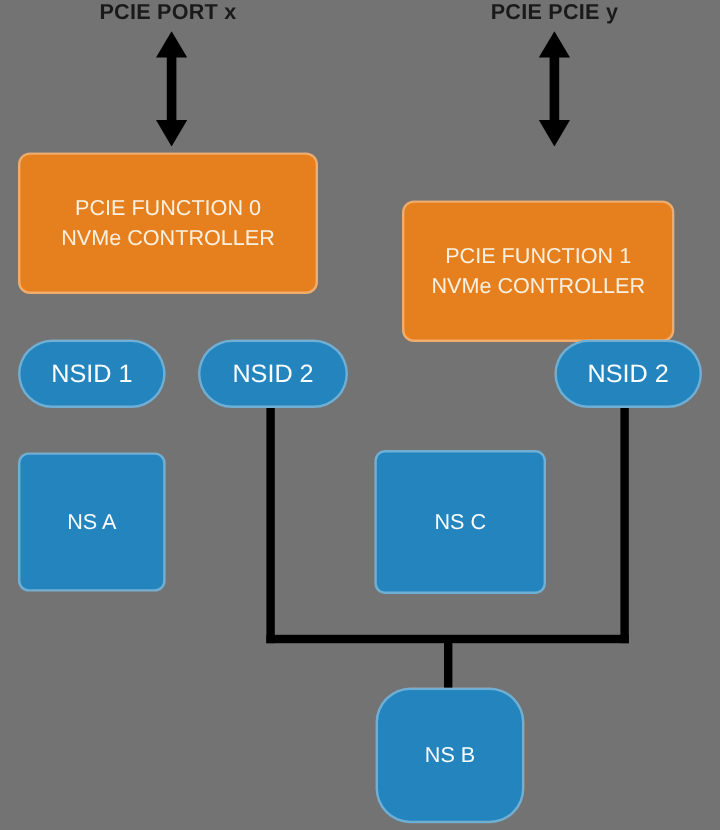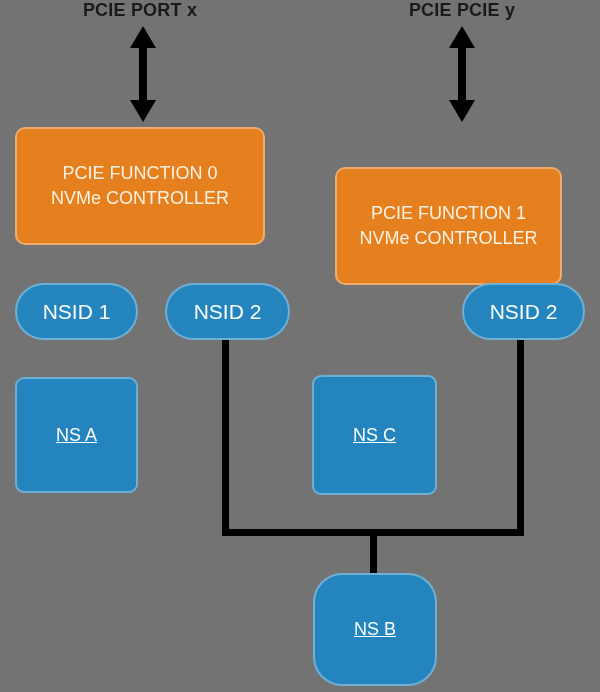--- a/index.html
+++ b/index.html
@@ -59,21 +59,20 @@
     background: #2485BE;
     border: 2px solid rgba(255,255,255,0.35);
     border-radius: 9px;
     box-sizing: border-box;
     display: flex;
     align-items: center;
     justify-content: center;
     color: #FBFDFE;
     font-size: 18px;
     text-align: center;
-    text-decoration: underline;
   }
 
   .connector { background: #000000; }
 </style>
 </head>
 <body>
 
 <div class="canvas">
 
   <div class="abs connector" style="left:222px; top:338px; width:7px; height:198px;"></div>
@@ -106,16 +105,16 @@
   <div class="abs controller-box" style="left:335px; top:127px; width:227px; height:118px;margin-top:40px;">
     <span>PCIE FUNCTION 1</span>
     <span>NVMe CONTROLLER</span>
   </div>
 
   <div class="abs nsid-pill" style="left:15px; top:283px; width:123px; height:57px;">NSID 1</div>
   <div class="abs nsid-pill" style="left:165px; top:283px; width:125px; height:57px;">NSID 2</div>
   <div class="abs nsid-pill" style="left:462px; top:283px; width:123px; height:57px;">NSID 2</div>
 
   <div class="abs ns-box" style="left:15px; top:377px; width:123px; height:116px;">NS A</div>
-  <div class="abs ns-box" style="left:312px; top:375px; width:125px; height:120px;">NS C</div>
+  <div class="abs ns-box" style="left:312px; top:375px; width:143px; height:120px;">NS C</div>
   <div class="abs ns-box" style="left:313px; top:573px; width:124px; height:113px;border-radius:29px;">NS B</div>
 
 </div>
 
 </body></html>

